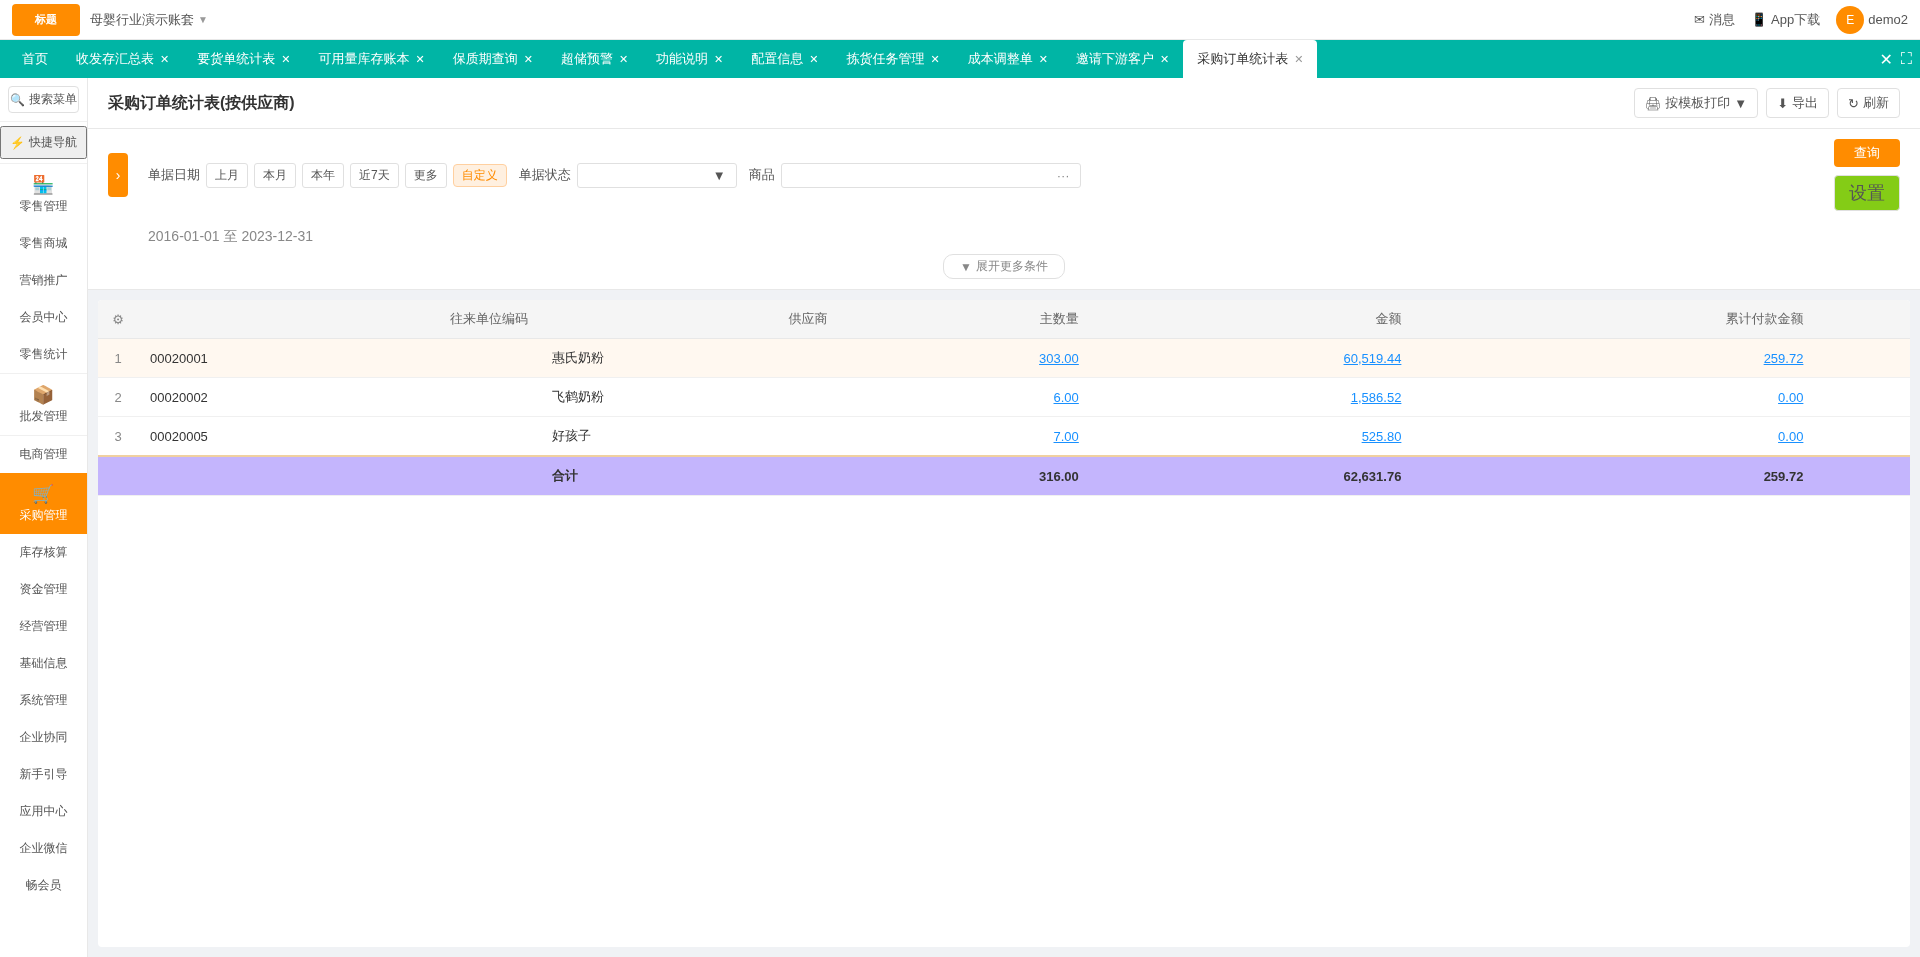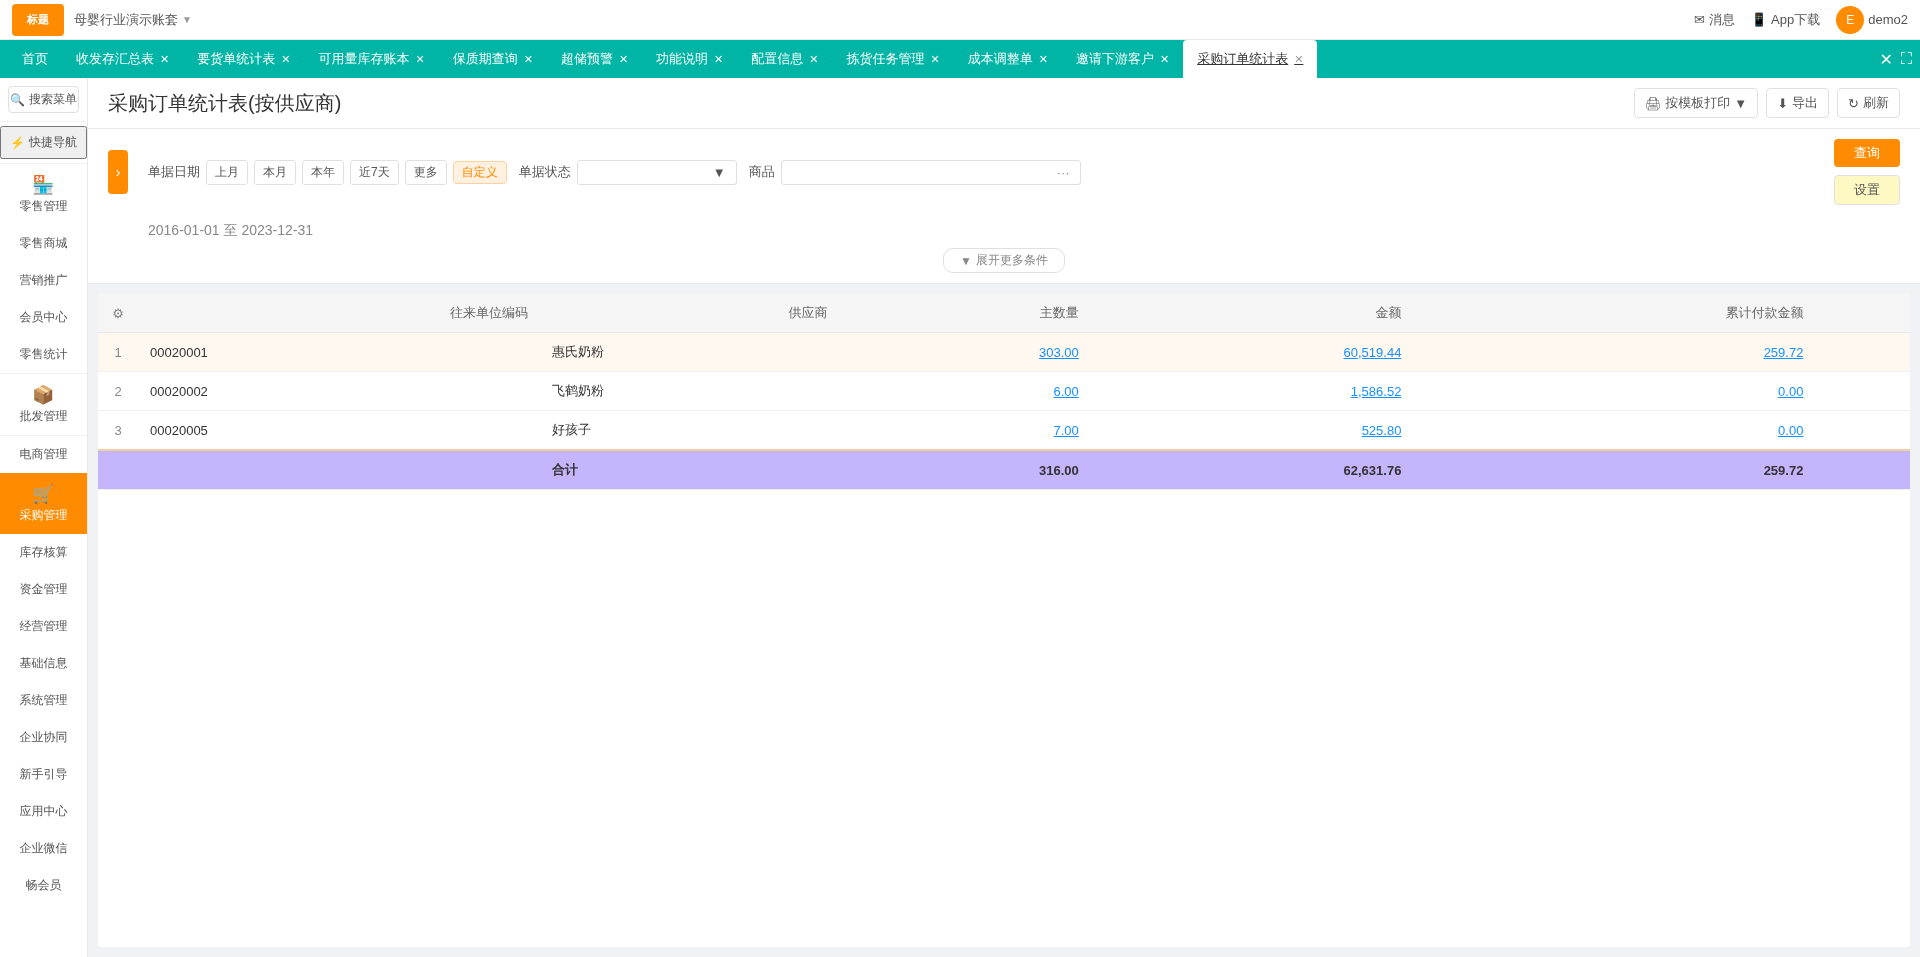--- a/index.html
+++ b/index.html
@@ -1,31 +1,31 @@
 <!DOCTYPE html>
 <html><head>
   <meta charset="utf-8">
   <style>
     * { margin: 0; padding: 0; box-sizing: border-box; }
     body { font-family: 'Microsoft YaHei', Arial, sans-serif; font-size: 13px; background: #f0f2f5; color: #333; width: 1920px; height: 957px; overflow: hidden; display: flex; flex-direction: column; }
 
     
     .top-bar { height: 40px; background: #fff; display: flex; align-items: center; justify-content: space-between; padding: 0 12px; border-bottom: 1px solid #e8e8e8; flex-shrink: 0; }
     .top-bar-left { display: flex; align-items: center; gap: 10px; }
-    .logo { width: 52px; height: 32px; background: #ff8c00; border-radius: 4px; display: flex; align-items: center; justify-content: center; font-size: 11px; color: #fff; font-weight: bold; }
+    .logo { width: 68px; height: 32px; background: #ff8c00; border-radius: 4px; display: flex; align-items: center; justify-content: center; font-size: 11px; color: #fff; font-weight: bold; }
     .workspace-selector { display: flex; align-items: center; gap: 4px; font-size: 13px; color: #555; cursor: pointer; }
     .workspace-selector .arrow { color: #999; font-size: 10px; }
     .top-bar-right { display: flex; align-items: center; gap: 16px; }
     .top-bar-icon { display: flex; align-items: center; gap: 4px; color: #555; font-size: 13px; cursor: pointer; }
     .avatar { width: 28px; height: 28px; border-radius: 50%; background: #ff8c00; display: flex; align-items: center; justify-content: center; color: #fff; font-size: 12px; }
 
     
     .nav-tabs { height: 38px; background: #00b5a5; display: flex; align-items: center; padding: 0 8px; flex-shrink: 0; overflow: hidden; }
     .nav-tab { height: 38px; display: flex; align-items: center; padding: 0 14px; color: #fff; font-size: 13px; cursor: pointer; white-space: nowrap; position: relative; gap: 4px; }
-    .nav-tab.active { background: #fff; color: #333; border-radius: 4px 4px 0 0; text-decoration: underline; }
+    .nav-tab.active { background: #fff; color: #333; border-radius: 4px 4px 0 0; }
     .nav-tab .close-icon { font-size: 11px; color: inherit; margin-left: 2px; }
     .nav-tab.active .close-icon { color: #999; }
     .nav-tab-home { padding: 0 14px; color: #fff; font-size: 13px; cursor: pointer; }
     .nav-end { margin-left: auto; display: flex; gap: 8px; }
     .nav-end-btn { color: #fff; font-size: 16px; cursor: pointer; }
 
     
     .main-layout { display: flex; flex: 1; overflow: hidden; }
 
     
@@ -38,38 +38,38 @@
     .sidebar-item.active { background: #ff8c00; color: #fff; }
     .sidebar-item.active .sidebar-icon { color: #fff; }
     .sidebar-icon { font-size: 18px; margin-bottom: 2px; }
     .sidebar-group { border-bottom: 1px solid #f0f0f0; }
 
     
     .content { flex: 1; background: #f0f2f5; display: flex; flex-direction: column; overflow: hidden; }
 
     
     .page-header { background: #fff; padding: 10px 20px; display: flex; align-items: center; justify-content: space-between; border-bottom: 1px solid #e8e8e8; flex-shrink: 0; }
-    .page-title { font-size: 20px; font-weight: normal; color: #333; }
+    .page-title { font-size: 16px; font-weight: bold; color: #333; }
     .page-actions { display: flex; align-items: center; gap: 8px; }
     .btn-print { display: flex; align-items: center; gap: 4px; padding: 5px 10px; border: 1px solid #e0e0e0; border-radius: 4px; background: #fff; cursor: pointer; font-size: 13px; color: #555; }
     .btn-export { display: flex; align-items: center; gap: 4px; padding: 5px 10px; border: 1px solid #e0e0e0; border-radius: 4px; background: #fff; cursor: pointer; font-size: 13px; color: #555; }
     .btn-refresh { display: flex; align-items: center; gap: 4px; padding: 5px 10px; border: 1px solid #e0e0e0; border-radius: 4px; background: #fff; cursor: pointer; font-size: 13px; color: #555; }
 
     
     .filter-area { background: #fff; padding: 10px 20px; border-bottom: 1px solid #e8e8e8; flex-shrink: 0; }
     .filter-row { display: flex; align-items: center; gap: 12px; flex-wrap: wrap; }
     .filter-group { display: flex; align-items: center; gap: 6px; }
     .filter-label { font-size: 13px; color: #555; white-space: nowrap; }
     .filter-btn { padding: 3px 8px; border: 1px solid #e0e0e0; border-radius: 3px; background: #fff; cursor: pointer; font-size: 12px; color: #555; }
     .filter-tag { padding: 2px 8px; border-radius: 4px; background: #fff0e0; color: #ff8c00; font-size: 12px; border: 1px solid #ffd0a0; }
     .filter-date { font-size: 14px; color: #888; margin-top: 17px; }
     .filter-select { display: flex; align-items: center; gap: 4px; padding: 4px 10px; border: 1px solid #e0e0e0; border-radius: 3px; background: #fff; cursor: pointer; font-size: 13px; color: #555; min-width: 160px; }
     .filter-input { display: flex; align-items: center; gap: 4px; padding: 4px 10px; border: 1px solid #e0e0e0; border-radius: 3px; background: #fff; min-width: 200px; }
     .btn-query { padding: 5px 20px; background: #ff8c00; color: #fff; border: none; border-radius: 4px; cursor: pointer; font-size: 13px; }
-    .btn-setting { padding: 5px 12px; background: #fef9c3; border: 1px solid #e0e0e0; color: #555; border-radius: 4px; cursor: pointer; font-size: 13px; }
+    .btn-setting { padding: 5px 12px; background: #84cc16; border: 1px solid #e0e0e0; color: #555; border-radius: 4px; cursor: pointer; font-size: 18px; }
     .expand-more { display: flex; align-items: center; justify-content: center; margin-top: 8px; }
     .expand-btn { display: flex; align-items: center; gap: 4px; padding: 3px 16px; border: 1px solid #e0e0e0; border-radius: 10px; background: #fff; cursor: pointer; font-size: 12px; color: #888; }
     .collapse-btn { width: 20px; height: 44px; background: #ff8c00; display: flex; align-items: center; justify-content: center; border-radius: 4px; cursor: pointer; color: #fff; font-size: 14px; margin-right: 8px; }
     .filter-right-actions { margin-left: auto; display: flex; gap: 8px; flex-direction: column; }
 
     
     .table-area { flex: 1; background: #fff; margin: 10px; border-radius: 4px; overflow: auto; }
     table { width: 100%; border-collapse: collapse; }
     thead tr { background: #f5f5f5; }
     th { padding: 10px 12px; text-align: right; font-size: 13px; color: #666; font-weight: normal; border-bottom: 1px solid #e8e8e8; white-space: nowrap; }

